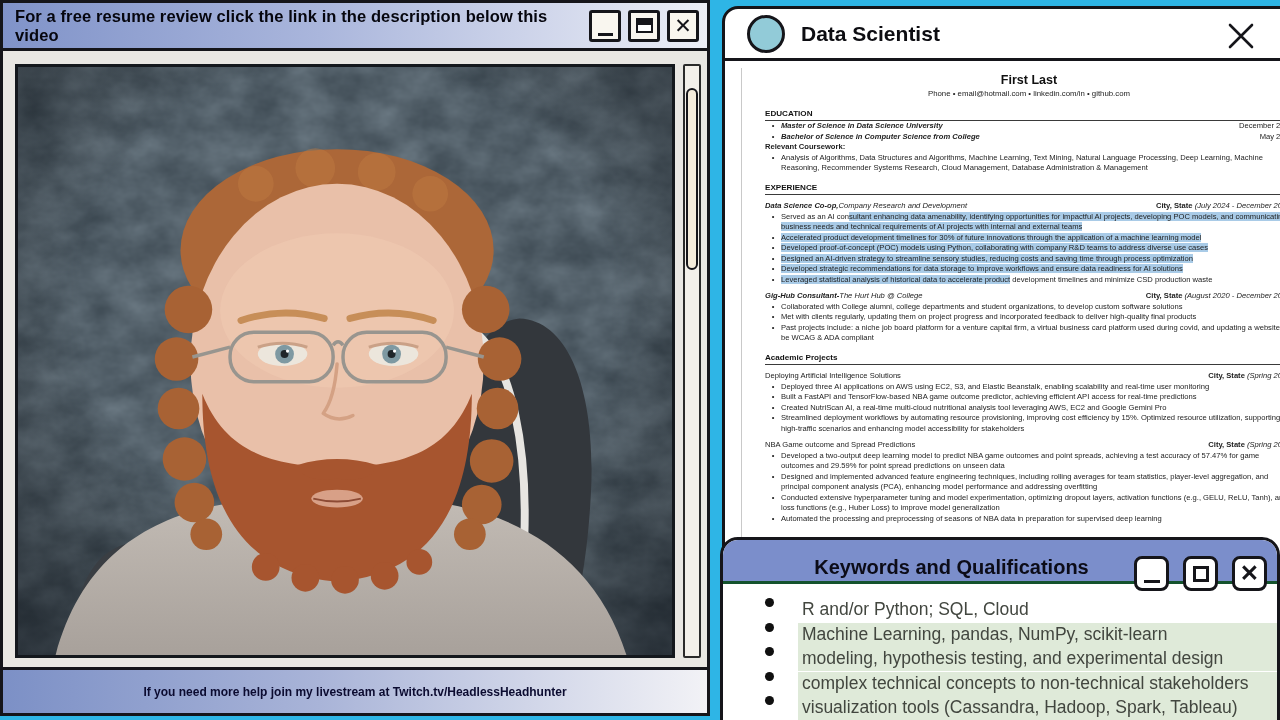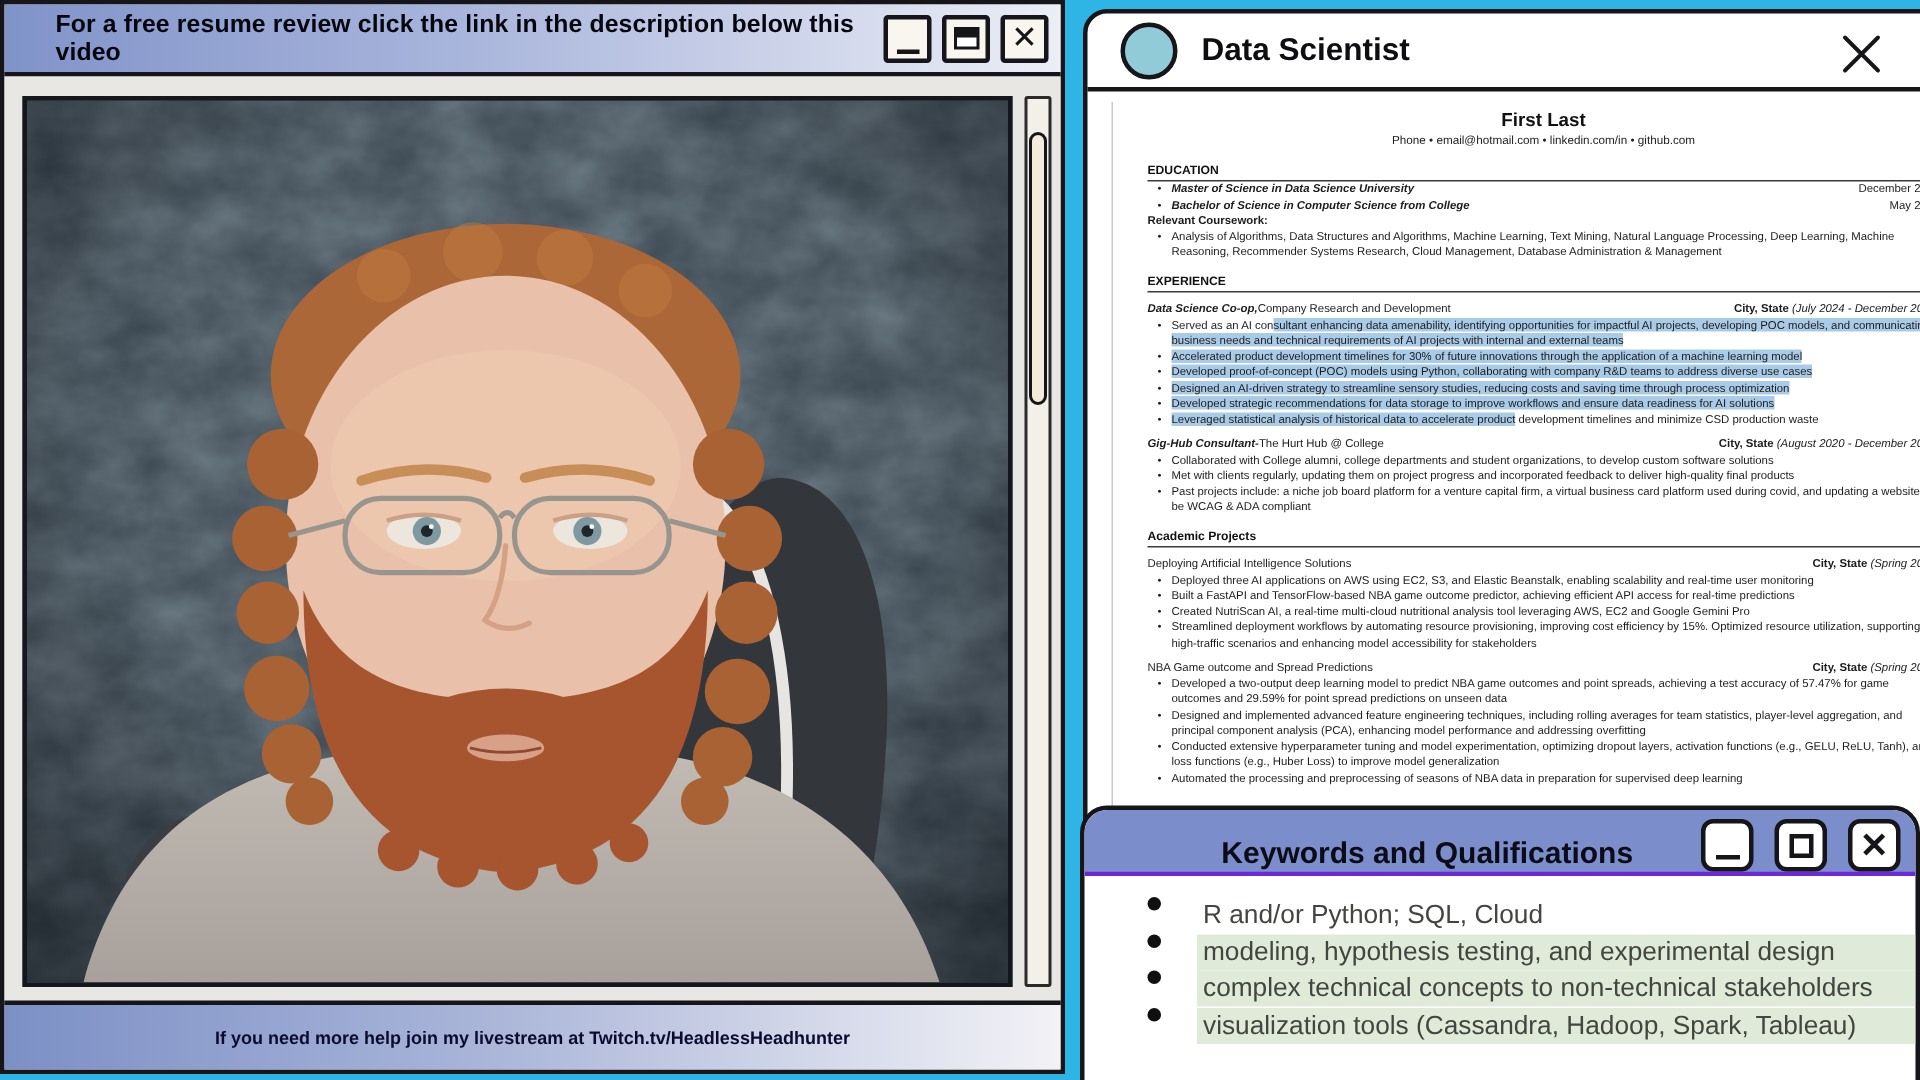--- a/index.html
+++ b/index.html
@@ -4,21 +4,21 @@
 <style>
   * { margin:0; padding:0; box-sizing:border-box; }
   html,body { width:1280px; height:720px; overflow:hidden; }
   body { background:#2eb5e6; font-family:"Liberation Sans", sans-serif; position:relative; }
 
   
   .video-window { position:absolute; left:0; top:0; width:710px; height:716px;
     background:#e9e7e3; border:3px solid #15151a; z-index:1; }
   .vw-titlebar { height:48px; background:linear-gradient(90deg,#8093c9 0%,#aab6dc 45%,#eceef6 100%);
     border-bottom:3px solid #15151a; display:flex; align-items:center; padding:0 8px 0 12px; }
-  .vw-title { font-weight:bold; font-size:16.5px; color:#06060e; flex:1; letter-spacing:.1px;margin-left:22px; }
+  .vw-title { font-weight:bold; font-size:16.5px; color:#06060e; flex:1; letter-spacing:.1px; }
   .win-btn { width:32px; height:32px; background:#f9f6ef; border:3px solid #15151a; border-radius:3px;
     margin-left:7px; display:flex; align-items:center; justify-content:center; flex:none; cursor:pointer; }
   .glyph-min { width:15px; height:3px; background:#15151a; margin-top:17px; }
   .glyph-max-win { width:17px; height:15px; border:2.5px solid #15151a; border-top:7px solid #15151a; background:#fff; }
   .glyph-x { font-size:21px; line-height:1; color:#15151a; font-weight:400; }
   .vw-frame { position:absolute; left:0; top:48px; right:0; bottom:46px; background:#e9e7e3; }
   .vw-video { position:absolute; left:12px; top:13px; width:660px; height:594px;
     border:3px solid #14181d; background:#313c44; overflow:hidden; }
   .vw-video svg { display:block; width:100%; height:100%; }
   .vw-scrollbar { position:absolute; right:6px; top:13px; width:18px; height:594px;
@@ -50,29 +50,29 @@
   .rz-row { display:flex; align-items:baseline; }
   .rz-bullet-mark { flex:none; width:16px; text-align:center; }
   .rz-edu-left { font-weight:bold; font-style:italic; }
   .rz-right { margin-left:auto; white-space:nowrap; padding-left:8px; }
   .rz-right .bold { font-weight:bold; }
   .rz-right .ital { font-style:italic; }
   .rz-label { font-weight:bold; }
   .rz-job { display:flex; align-items:baseline; margin-top:6px; }
   .rz-job .t-bi { font-weight:bold; font-style:italic; }
   .rz-job .t-b { font-weight:normal; }
-  .rz-job .t-i { }
+  .rz-job .t-i { font-style:italic; }
   .rz-btxt { flex:1; }
   .hl-blue { background:#a9cbe7; }
 
   
   .kw-window { position:absolute; left:720px; top:537px; width:560px; height:200px;
     background:#ffffff; border:3px solid #15151a; border-radius:18px 18px 0 0; z-index:3; overflow:hidden; }
-  .kw-titlebar { height:44px; background:#7b8ecb; border-bottom:3px solid #6d28d9;
-    display:flex; align-items:flex-end; padding:0 10px 0 20px; border-radius:14px 14px 0 0; }
+  .kw-titlebar { height:44px; background:#7b8ecb; border-bottom:3px solid #14532d;
+    display:flex; align-items:flex-start; padding:16px 10px 0 20px; border-radius:14px 14px 0 0; }
   .kw-title { font-weight:bold; font-size:20px; color:#0c0c18; flex:1; text-align:center; padding-left:40px; }
   .kw-btn { width:35px; height:35px; background:#ffffff; border:3px solid #15151a; border-radius:8px;
     margin-left:14px; display:flex; align-items:center; justify-content:center; flex:none; cursor:pointer; }
   .kw-glyph-min { width:16px; height:3.5px; background:#15151a; margin-top:16px; }
   .kw-glyph-max { width:16px; height:16px; border:3.5px solid #15151a; background:#fff; }
   .kw-glyph-x { font-size:23px; font-weight:bold; color:#15151a; line-height:1; }
   .kw-list { padding:14px 0 0 42px; }
   .kw-item { display:flex; align-items:flex-start; height:24.6px; white-space:nowrap; }
   .kw-dot { flex:none; width:9px; height:9px; border-radius:50%; background:#101010; margin-right:24px; }
   .kw-text { font-size:17.5px; color:#42463f; padding:1px 6px 2px 4px; }
@@ -335,20 +335,24 @@
       <span class="kw-glyph-x">✕</span>
     </div>
   </div>
   <div class="kw-list" id="kw-list">
       <div class="kw-item">
         <span class="kw-dot"></span>
         <span class="kw-text">R and/or Python; SQL, Cloud</span>
       </div>
       <div class="kw-item">
         <span class="kw-dot"></span>
+        <span class="kw-text hl-green">Machine Learning, pandas, NumPy, scikit-learn</span>
+      </div>
+      <div class="kw-item">
+        <span class="kw-dot"></span>
         <span class="kw-text hl-green">modeling, hypothesis testing, and experimental design</span>
       </div>
       <div class="kw-item">
         <span class="kw-dot"></span>
         <span class="kw-text hl-green">complex technical concepts to non-technical stakeholders</span>
       </div>
       <div class="kw-item">
         <span class="kw-dot"></span>
         <span class="kw-text hl-green">visualization tools (Cassandra, Hadoop, Spark, Tableau)</span>
       </div>

